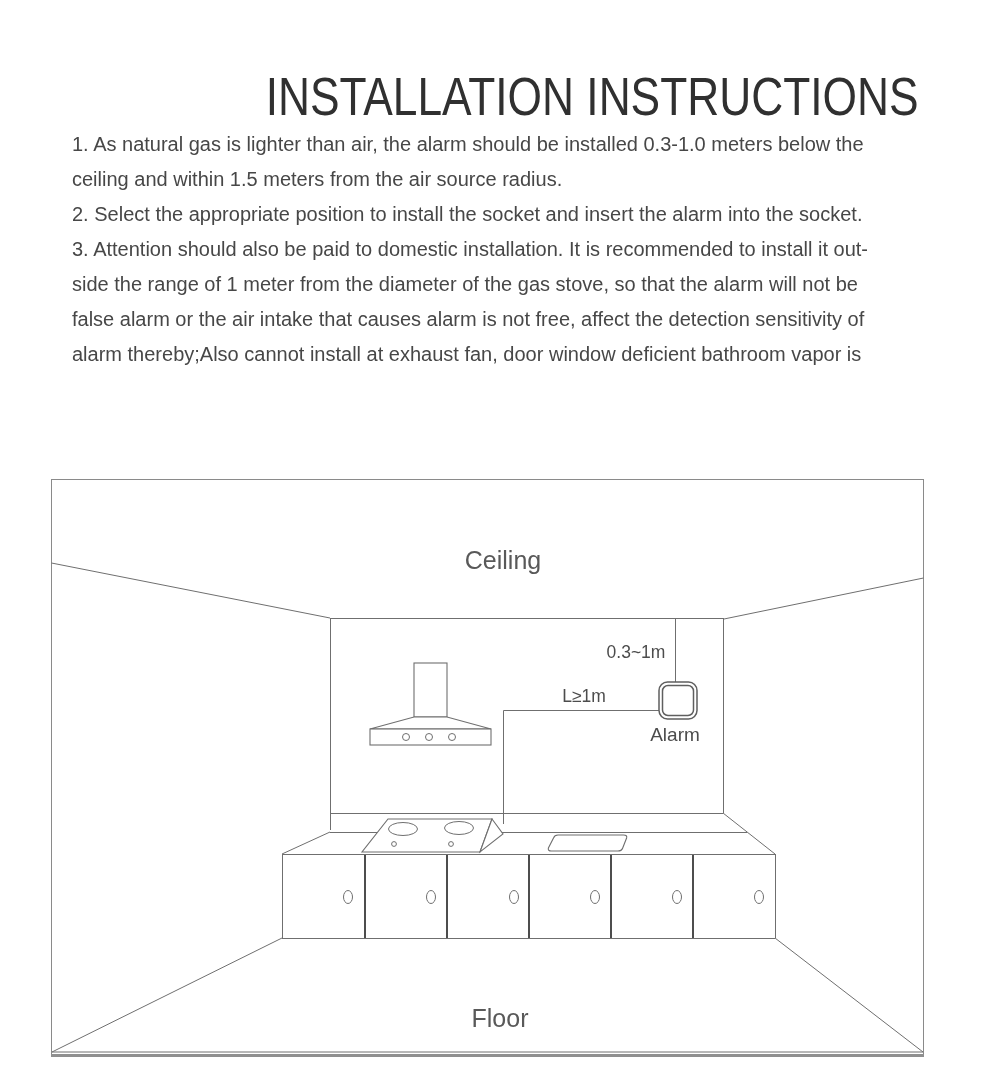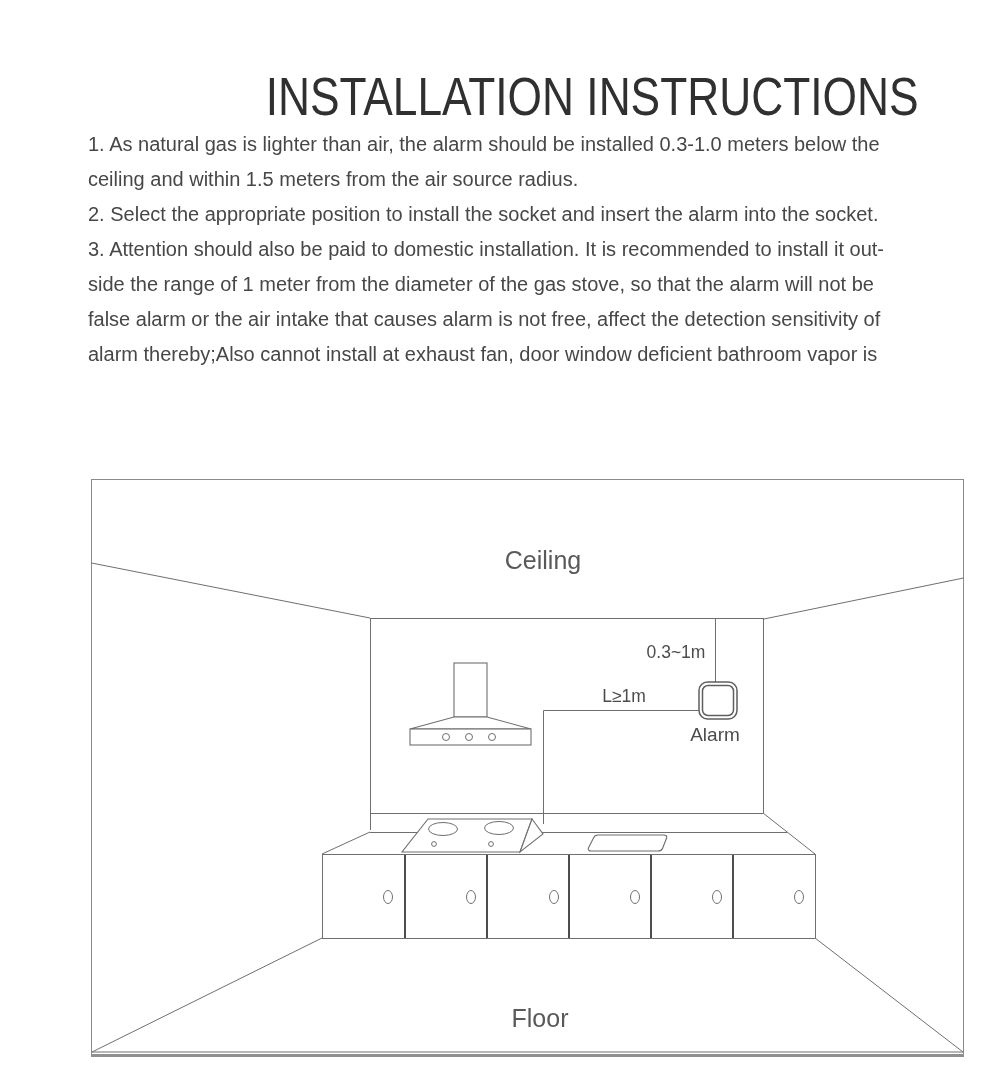--- a/index.html
+++ b/index.html
@@ -11,25 +11,25 @@
   }
   .title span{
     display:inline-block;
     font-size:54px;line-height:64px;font-weight:200;color:#303030;
     transform:scaleX(0.82);transform-origin:center;
     letter-spacing:0px;
   }
 
   .instructions{
     position:absolute;left:72px;top:127px;width:840px;
-    color:#474747;font-size:20px;font-weight:400;margin-left:16px;
+    color:#474747;font-size:20px;font-weight:400;
   }
   .instructions .line{height:35px;line-height:35px;white-space:nowrap;}
 
-  .diagram{position:absolute;left:51px;top:479px;width:766px;height:578px;margin-left:40px;}
+  .diagram{position:absolute;left:51px;top:479px;width:766px;height:578px;}
   svg{display:block;}
   .ln{stroke:#6f6f6f;stroke-width:1;fill:none;}
   .ln2{stroke:#6f6f6f;stroke-width:1.1;fill:#ffffff;}
   .divider{stroke:#4d4d4d;stroke-width:2;fill:none;}
   .frame{stroke:#8a8a8a;stroke-width:1;fill:none;}
   .thick{stroke:#8f8f8f;stroke-width:3;fill:none;}
   .device{stroke:#5f5f5f;stroke-width:1.5;fill:#ffffff;}
   .big-label{fill:#595959;font-size:25px;font-weight:300;font-family:"Liberation Sans",sans-serif;}
   .small-label{fill:#4c4c4c;font-size:17.5px;font-weight:400;font-family:"Liberation Sans",sans-serif;}
   .alarm-label{fill:#4c4c4c;font-size:19px;font-weight:400;font-family:"Liberation Sans",sans-serif;}

